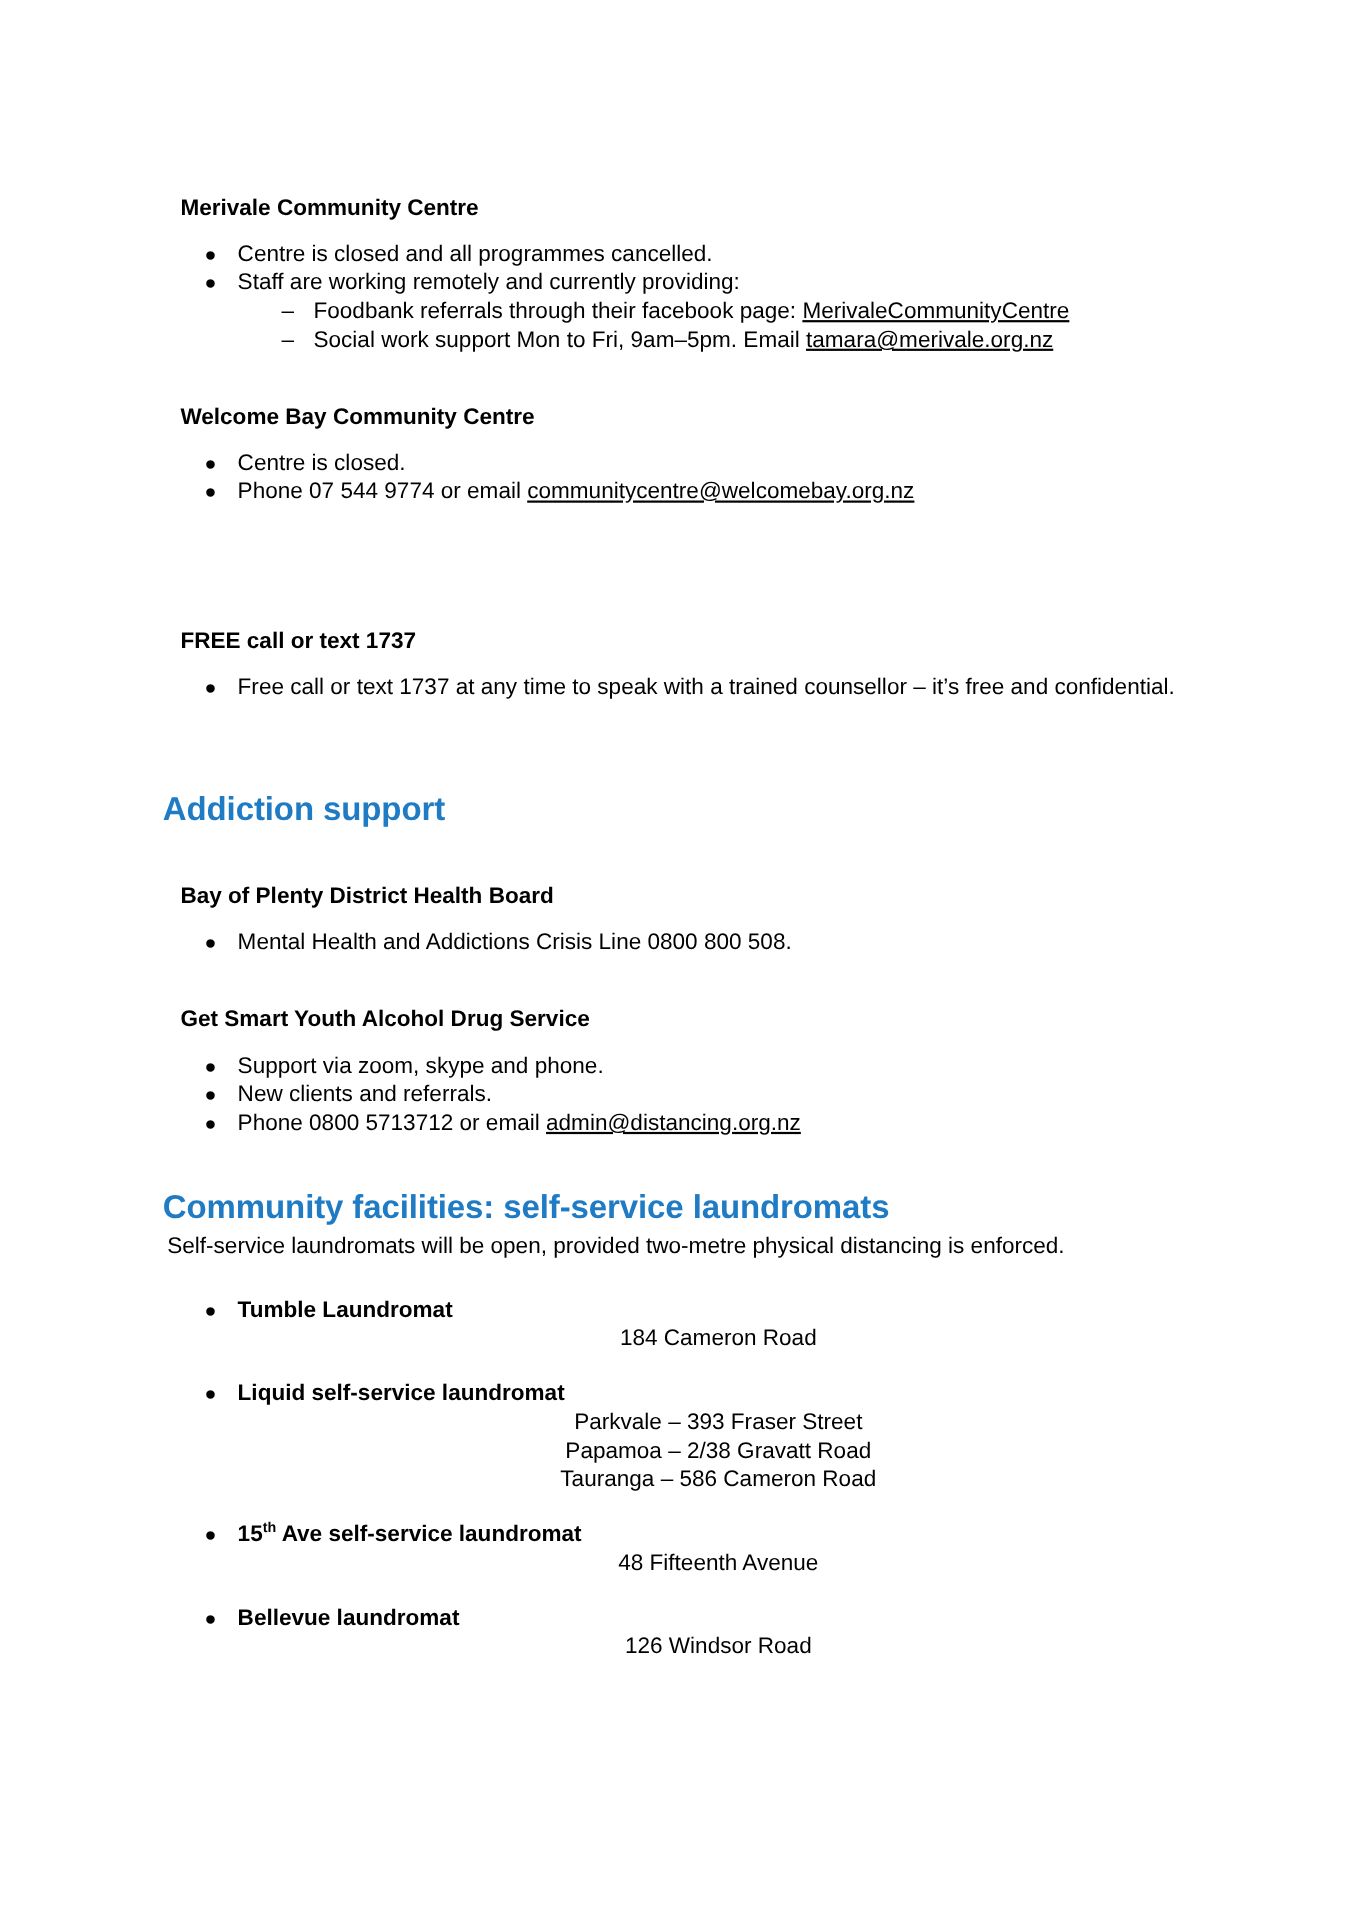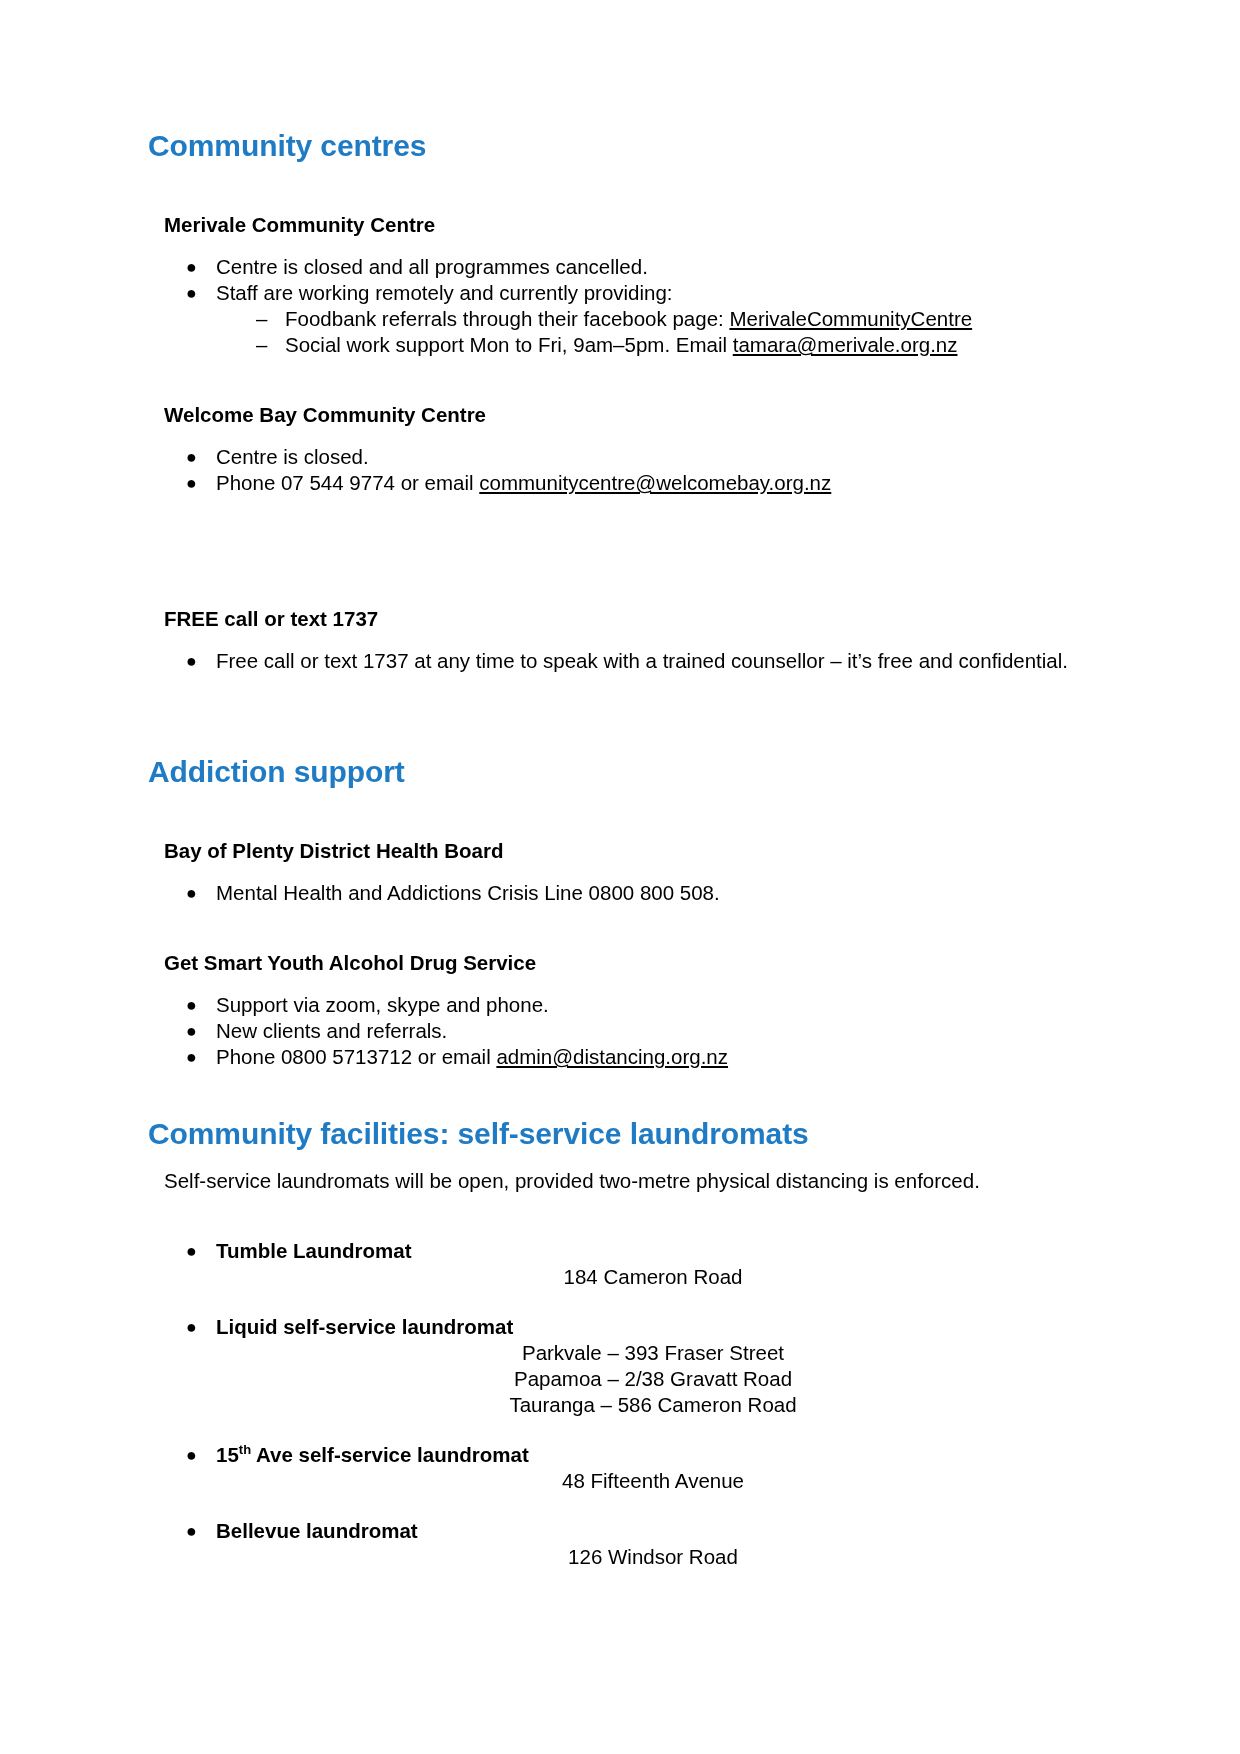--- a/index.html
+++ b/index.html
@@ -37,21 +37,21 @@
     line-height: 26px;
     font-weight: bold;
     color: #000000;
     margin: 16px;
   }
 
   .body-line {
     font-size: 20.5px;
     line-height: 26px;
     color: #000000;
-    margin: 16px;
+    margin: 4px;
   }
 
   ul.bullets {
     list-style: none;
     margin: 0;
     padding: 0;
   }
   ul.bullets > li {
     position: relative;
     font-size: 20.5px;
@@ -132,21 +132,20 @@
   .gap-md { height: 28px; }
   .gap-lg { height: 46px; }
   .gap-xl { height: 62px; }
   .gap-head { height: 32px; }
 </style>
 </head>
 <body>
 
 <div class="page">
 
-  <h1 class="section-heading">Community centres</h1>
 
   <div class="gap-head"></div>
 
   <div class="sub-heading">Merivale Community Centre</div>
 
   <ul class="bullets">
     <li>
       <span class="bullet-glyph">●</span>
       <span>Centre is closed and all programmes cancelled.</span>
     </li>

